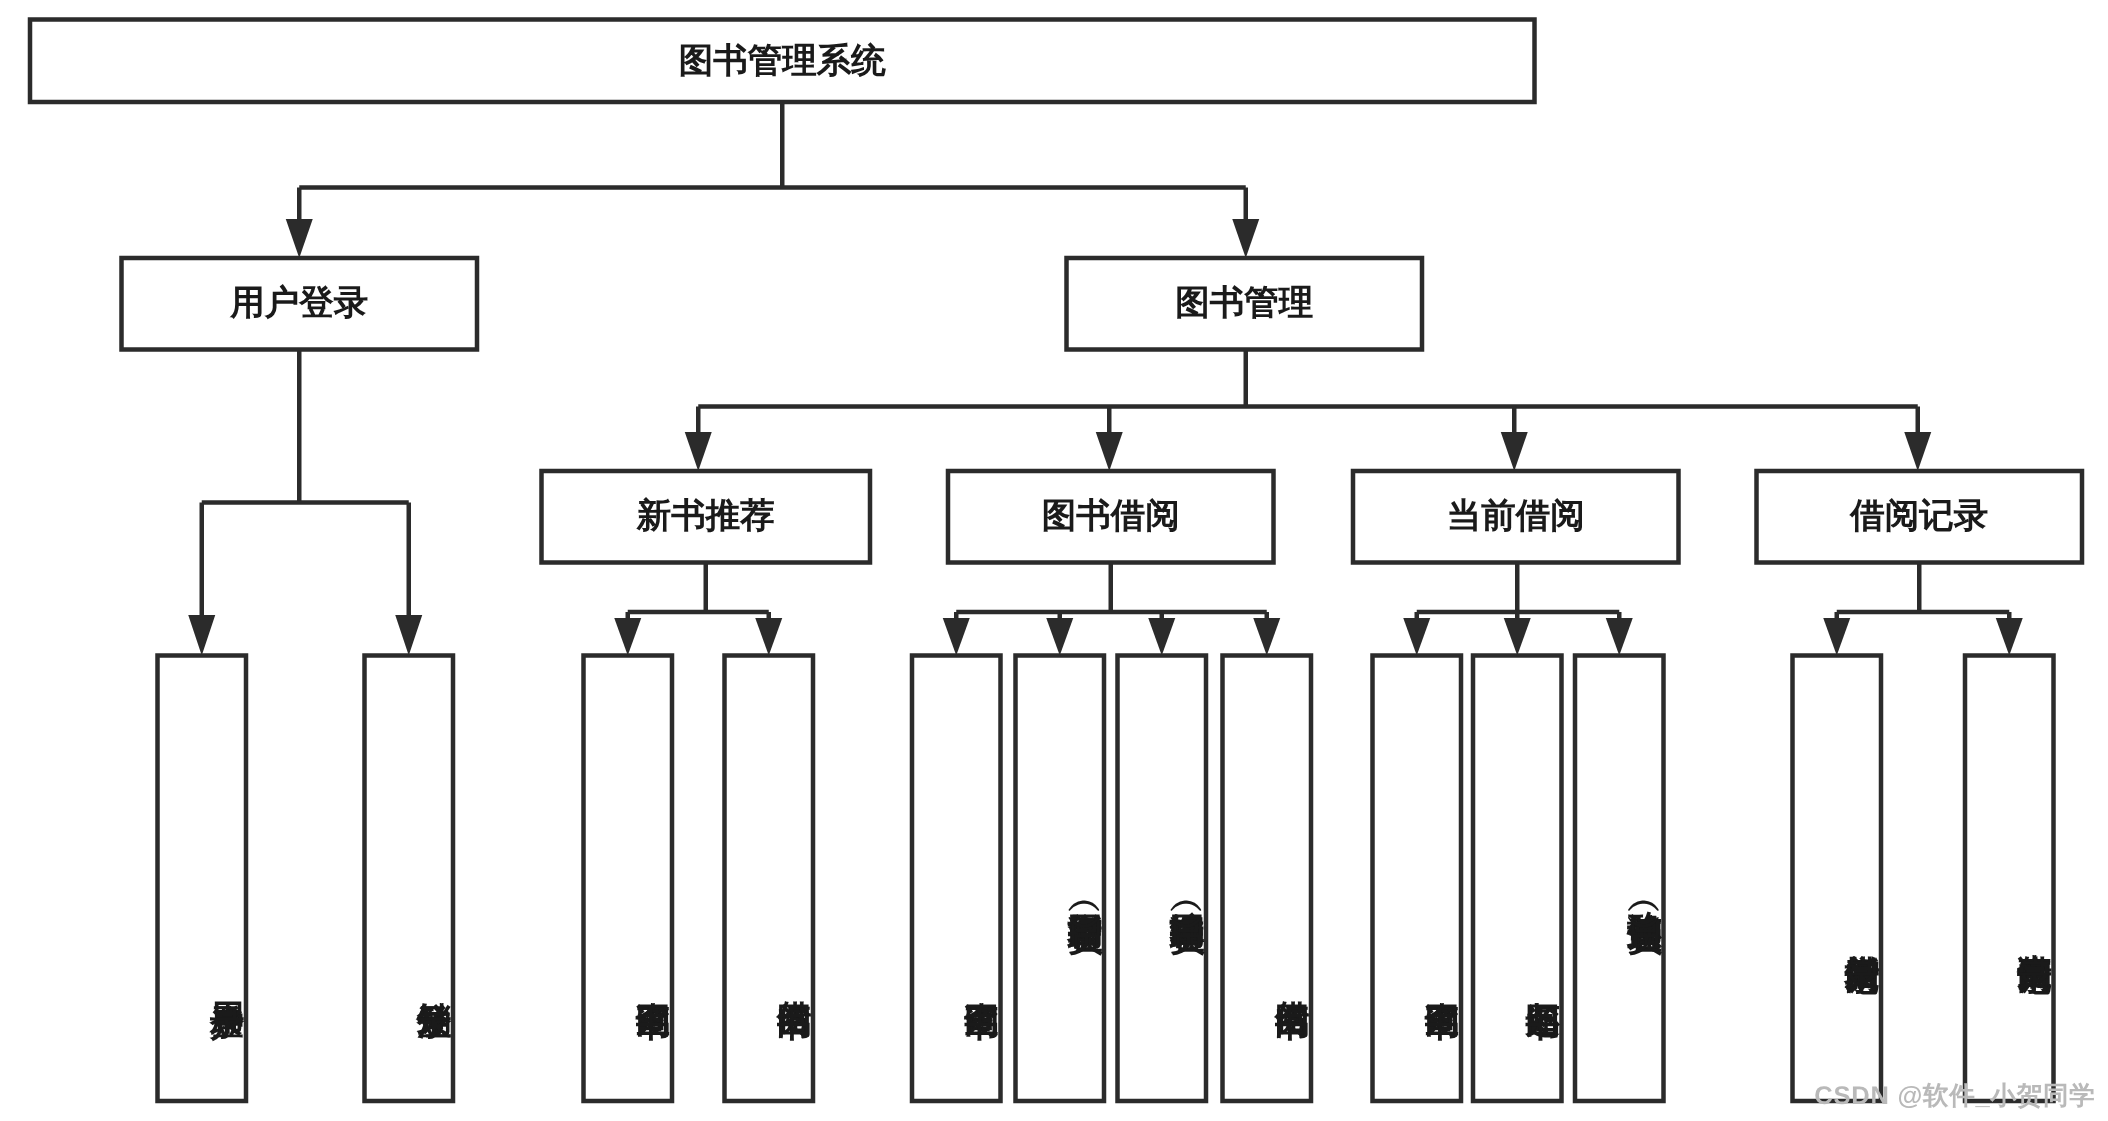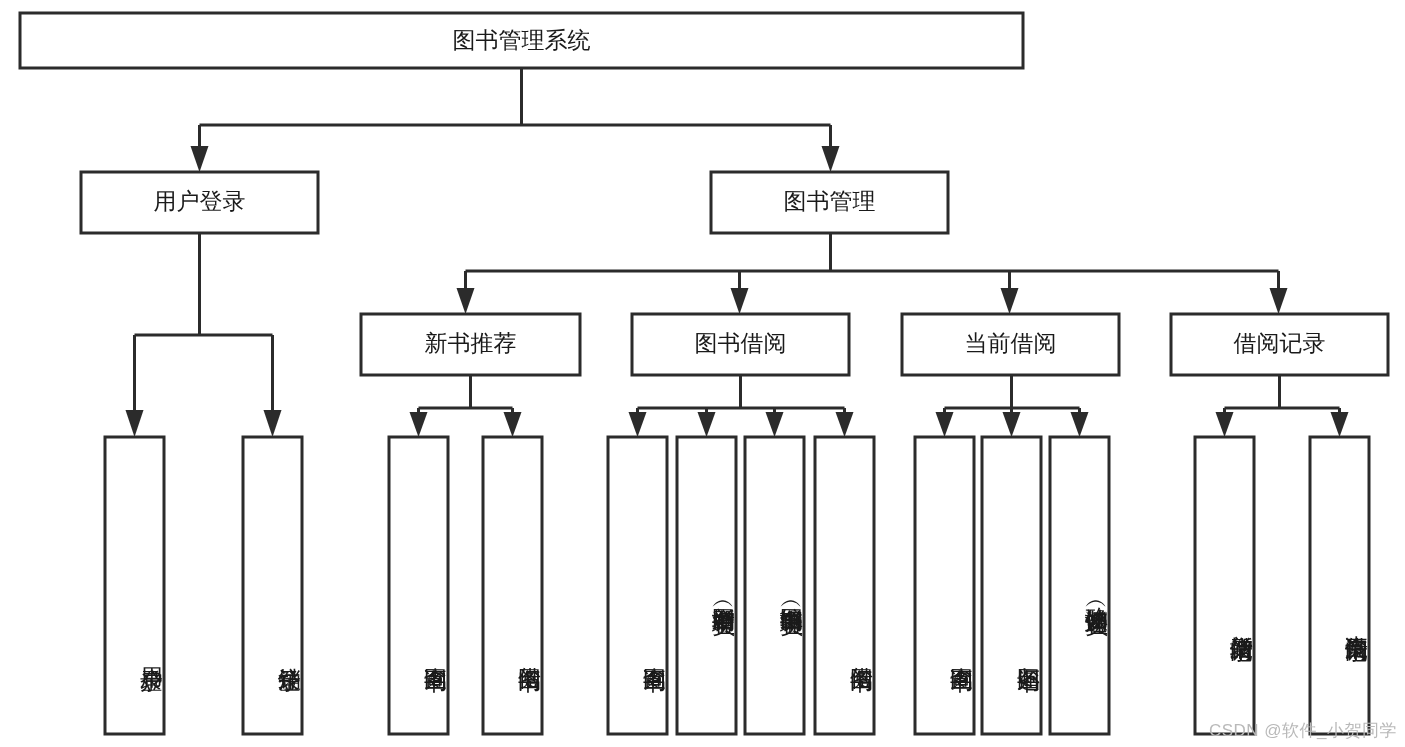--- a/index.html
+++ b/index.html
@@ -9,20 +9,21 @@
   }
   body {
     font-family: "Liberation Sans", "DejaVu Sans", sans-serif;
   }
   #diagram-root {
     position: relative;
     width: 1405px;
     height: 747px;
     background: #ffffff;
     overflow: hidden;
+    font-weight: bold;
   }
   svg#flow-svg {
     position: absolute;
     top: 0;
     left: 0;
     width: 1405px;
     height: 747px;
     display: block;
   }
   .node-rect {

